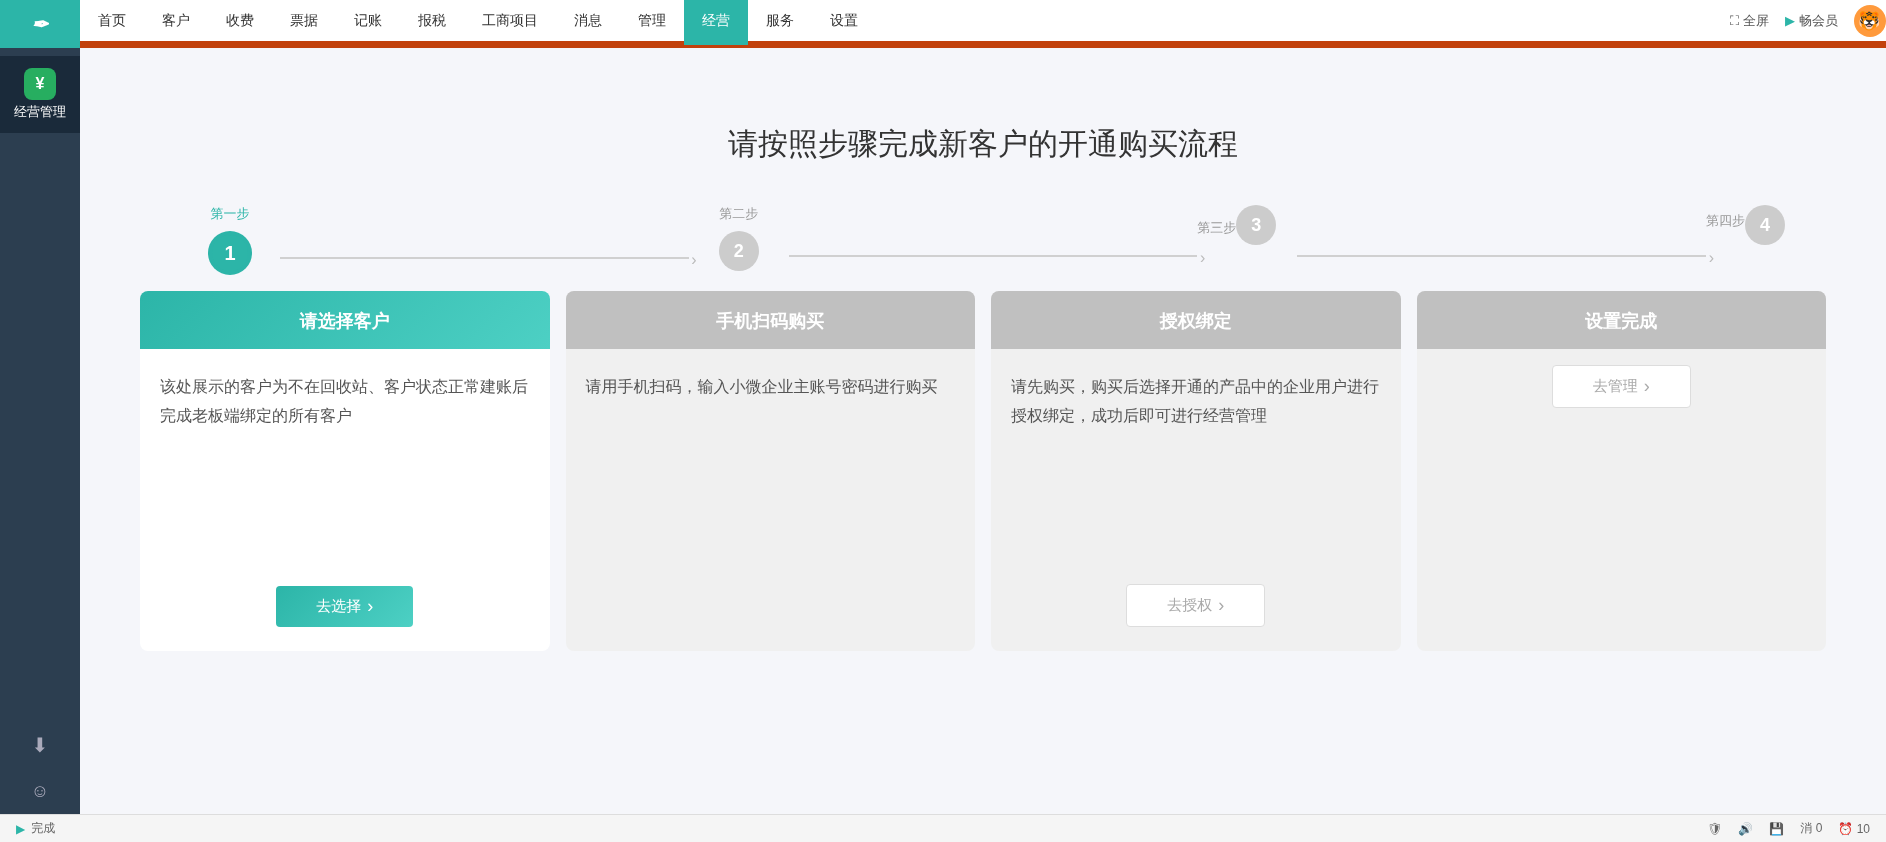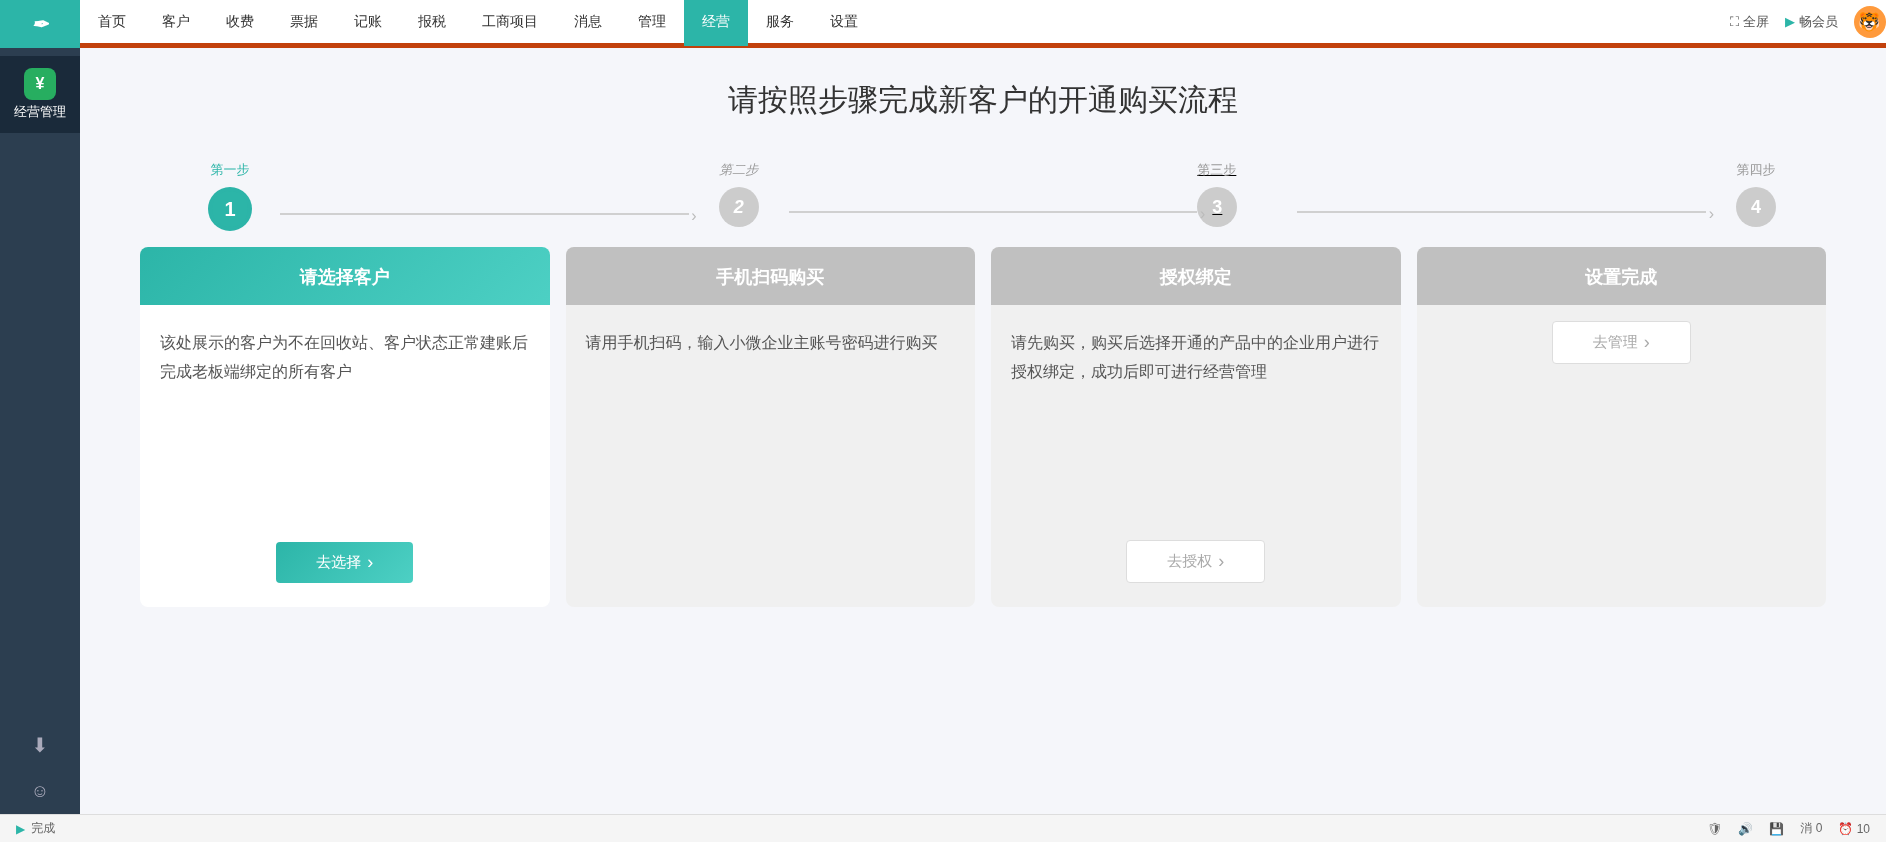--- a/index.html
+++ b/index.html
@@ -4,21 +4,21 @@
   <style>
     * { box-sizing: border-box; margin: 0; padding: 0; }
     body { font-family: "Microsoft YaHei", "PingFang SC", sans-serif; background: #f0f2f5; width: 1886px; height: 842px; overflow: hidden; }
 
     
     .top-nav {
       height: 48px;
       background: #fff;
       display: flex;
       align-items: center;
-      border-bottom: 5px solid #c2410c;
+      border-bottom: 7px solid #c2410c;
       padding: 0 16px;
       gap: 0;
     }
     .logo-area {
       width: 80px;
       display: flex;
       align-items: center;
       justify-content: center;
       background: #2cb5a8;
       height: 48px;
@@ -147,20 +147,21 @@
     
     .content-area {
       padding: 32px 40px 24px;
     }
     .page-title {
       text-align: center;
       font-size: 30px;
       color: #333;
       margin-bottom: 40px;
       font-weight: normal;
+      margin-top: 44px;
     }
 
     
     .cards-container {
       display: flex;
       gap: 16px;
       padding: 0 20px;
     }
     .card {
       flex: 1;
@@ -319,43 +320,43 @@
               <div style="width:44px; height:44px; border-radius:50%; background:#2cb5a8; color:#fff; display:flex; align-items:center; justify-content:center; font-size:20px; font-weight:bold; position:relative; z-index:2; border:4px solid rgba(44,181,168,0.25);">
                 <span>1</span>
               </div>
             </div>
           </div>
 
           <div style="flex:1; height:2px; background:#d0d0d0; margin-top:52px; position:relative;">
             <div style="position:absolute; right:-8px; top:-6px; font-size:16px; color:#bbb;">›</div>
           </div>
 
-          <div style="display:flex; flex-direction:column; align-items:center; flex:0 0 auto; width:100px; margin: 0 0px; font-style: italic;">
+          <div style="display:flex; flex-direction:column; align-items:center; flex:0 0 auto; width:100px; margin: 0 0px;">
             <span style="font-size:13px; color:#999; margin-bottom:8px;">第二步</span>
             <div style="width:40px; height:40px; border-radius:50%; background:#ccc; color:#fff; display:flex; align-items:center; justify-content:center; font-size:18px; font-weight:bold;">
               <span>2</span>
             </div>
           </div>
 
           <div style="flex:1; height:2px; background:#d0d0d0; margin-top:50px; position:relative;">
             <div style="position:absolute; right:-8px; top:-6px; font-size:16px; color:#bbb;">›</div>
           </div>
 
-          <div style="display:flex; flex-direction:column; align-items:flex-start; flex:0 0 auto; width:100px;text-decoration:underline;">
+          <div style="display:flex; align-items:flex-end; flex:0 0 auto; width:100px;">
             <span style="font-size:13px; color:#999; margin-bottom:8px;">第三步</span>
             <div style="width:40px; height:40px; border-radius:50%; background:#ccc; color:#fff; display:flex; align-items:center; justify-content:center; font-size:18px; font-weight:bold;">
               <span>3</span>
             </div>
           </div>
 
           <div style="flex:1; height:2px; background:#d0d0d0; margin-top:50px; position:relative;">
             <div style="position:absolute; right:-8px; top:-6px; font-size:16px; color:#bbb;">›</div>
           </div>
 
-          <div style="display:flex; flex-direction:column; align-items:center; flex:0 0 auto; width:100px;">
+          <div style="display:flex; flex-direction:row; align-items:center; flex:0 0 auto; width:100px;">
             <span style="font-size:13px; color:#999; margin-bottom:8px;">第四步</span>
             <div style="width:40px; height:40px; border-radius:50%; background:#ccc; color:#fff; display:flex; align-items:center; justify-content:center; font-size:18px; font-weight:bold;">
               <span>4</span>
             </div>
           </div>
         </div>
 
         <div class="cards-container">
 
           <div class="card active">

